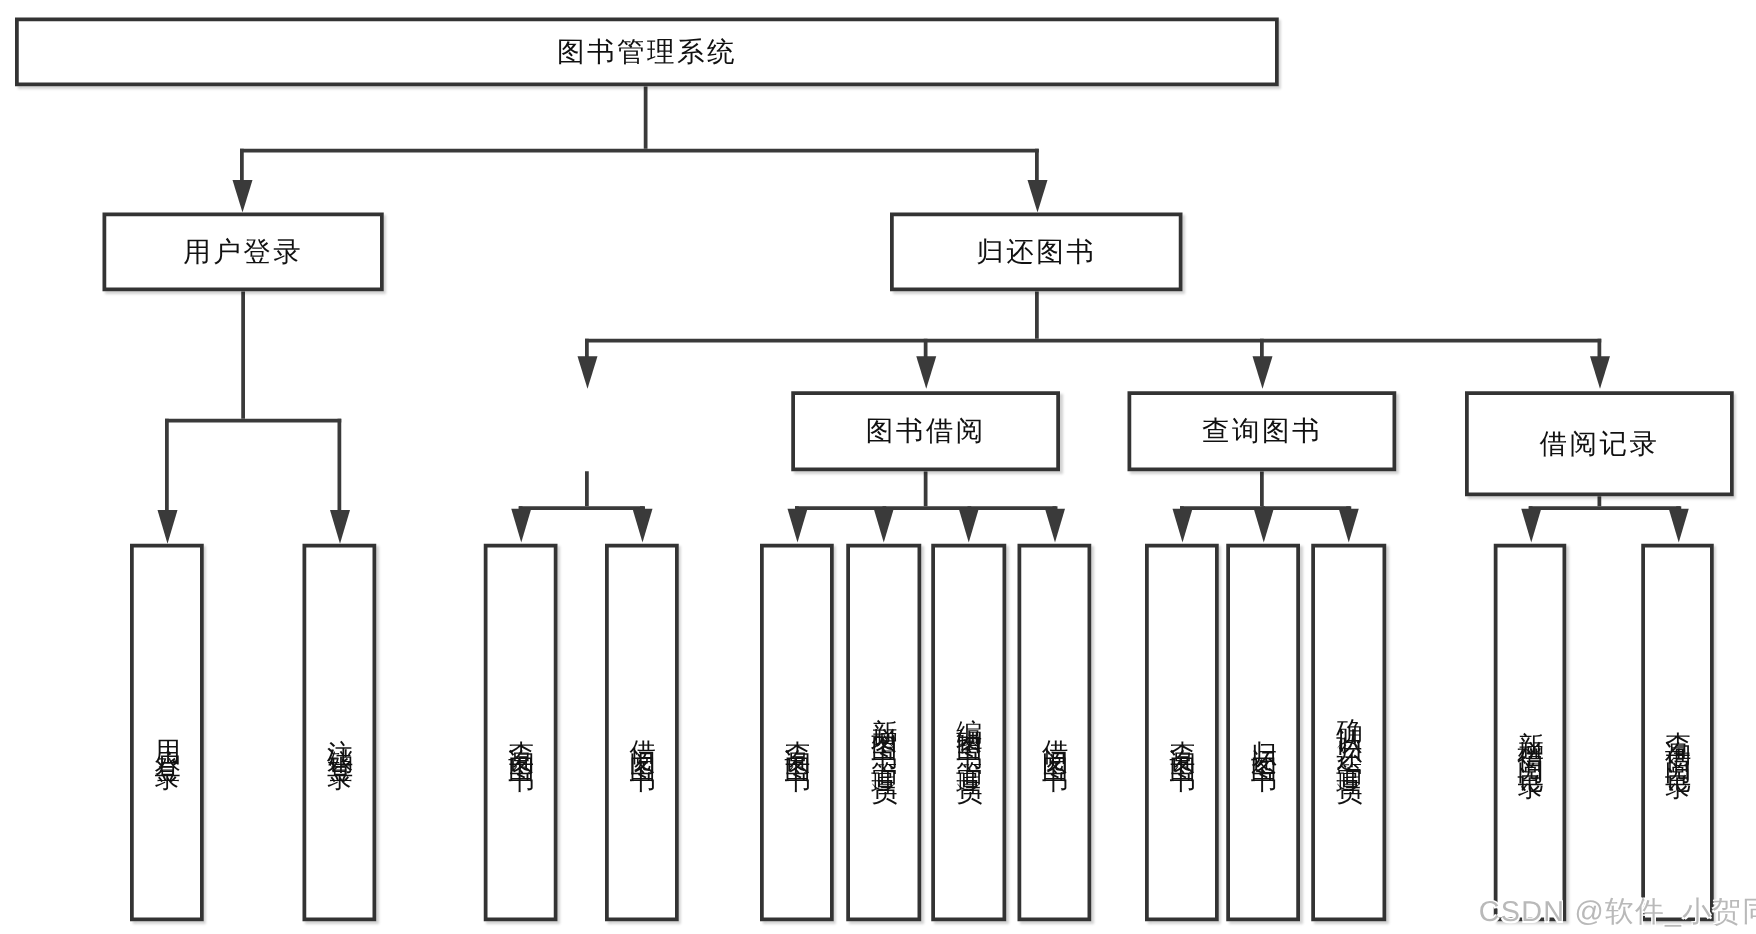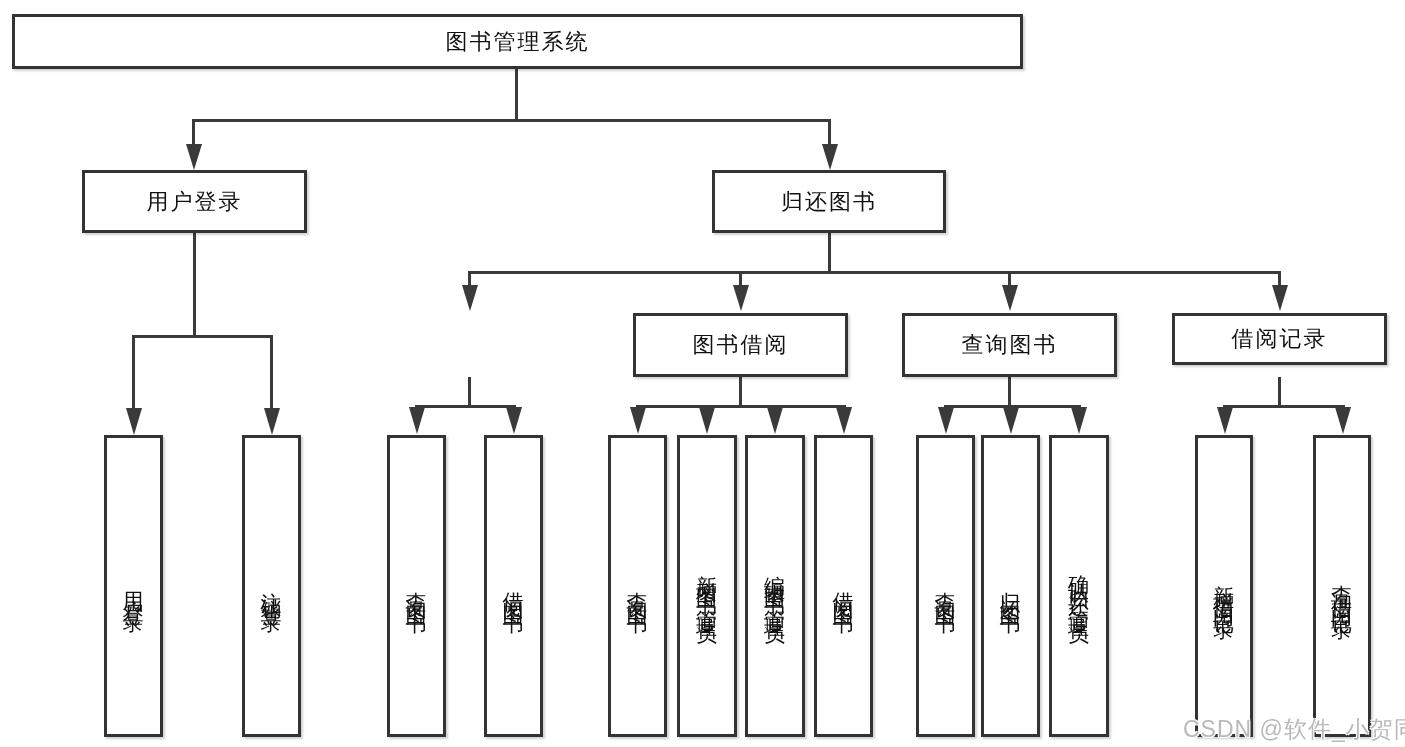--- a/index.html
+++ b/index.html
@@ -74,21 +74,21 @@
   <div class="arrow" style="left:1002px;top:285px;"></div>
   <div class="vline" style="left:1278px;top:271px;height:16px;"></div>
   <div class="arrow" style="left:1272px;top:285px;"></div>
 
   <div class="node" style="left:633px;top:313px;width:215px;height:64px;">
     <span>图书借阅</span>
   </div>
   <div class="node" style="left:902px;top:313px;width:215px;height:64px;">
     <span>查询图书</span>
   </div>
-  <div class="node" style="left:1172px;top:313px;width:215px;height:52px;">
+  <div class="node" style="left:1172px;top:313px;width:215px;height:84px;">
     <span>借阅记录</span>
   </div>
 
   <div class="vline" style="left:468px;top:377px;height:28px;"></div>
   <div class="hline" style="left:415px;top:405px;width:101px;"></div>
   <div class="vline" style="left:415px;top:405px;height:6px;"></div>
   <div class="arrow" style="left:409px;top:407px;border-top-width:27px;"></div>
   <div class="vline" style="left:512px;top:405px;height:6px;"></div>
   <div class="arrow" style="left:506px;top:407px;border-top-width:27px;"></div>
 

